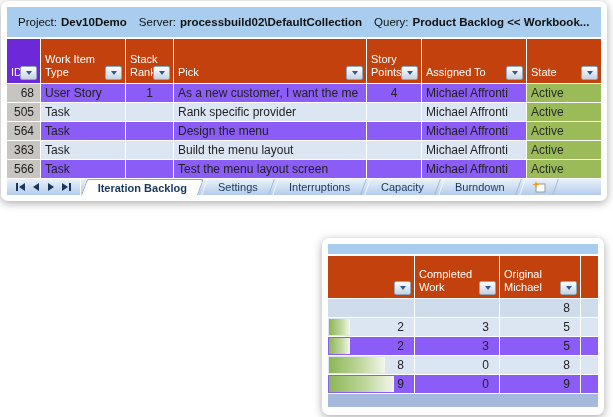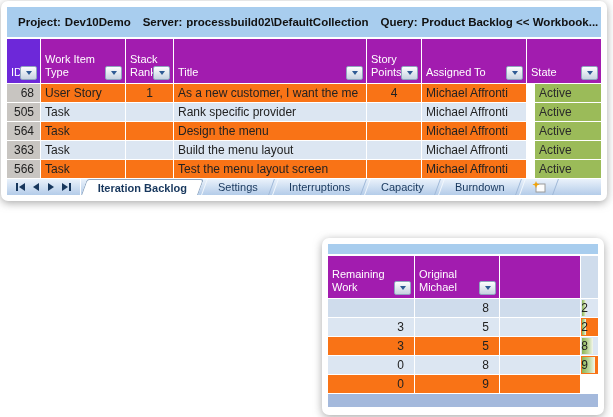--- a/index.html
+++ b/index.html
@@ -13,62 +13,62 @@
     padding:6px;box-sizing:border-box;
   }
   .frag-top{left:1px;top:1px;width:606px;height:200px;}
   .frag-bottom{left:322px;top:238px;width:282px;height:177px;}
 
   
   .infobar{
     height:30px;background:#A8CDEE;display:flex;align-items:center;
     padding-left:11px;font-size:11.5px;color:#111;white-space:nowrap;overflow:hidden;
   }
-  .infobar .lbl{font-weight:bold;margin-right:4px;}
+  .infobar .lbl{font-weight:normal;margin-right:4px;}
   .infobar .val{margin-right:12px;font-weight:bold;}
 
   
   .grid{display:grid;gap:1px;background:#fff;}
   .top-grid{
     margin-top:2px;
     grid-template-columns:33px 84px 47px 192px 54px 104px 1fr;
     grid-template-rows:44px repeat(5,18px);
   }
   .bot-grid{
     margin-top:2px;
     grid-template-columns:86px 84px 80px 1fr;
     grid-template-rows:42px repeat(5,18px);
   }
   .cell{
     font-size:12px;color:#222;display:flex;align-items:center;
     padding:0 4px;box-sizing:border-box;overflow:hidden;white-space:nowrap;
   }
   .hdr{
-    background:#a21caf;color:#fff;position:relative;
+    background:#c2410c;color:#fff;position:relative;
     display:flex;align-items:flex-end;padding:3px 4px;
     font-size:11px;line-height:1.2;
   }
   .hdr .hl{padding-bottom:1px;}
   .hdr-id{background:#6d28d9;}
   .filter{
     position:absolute;right:3px;bottom:3px;width:15px;height:12px;
     background:linear-gradient(#FDFEFE,#C7D3E1);
     border:1px solid #8FA6BF;border-radius:2px;
     display:flex;align-items:center;justify-content:center;cursor:pointer;
   }
   .filter i{
     display:block;width:0;height:0;
     border-left:3px solid transparent;border-right:3px solid transparent;
     border-top:4px solid #2E5A94;
   }
   .c-id{background:#C8C5C1;justify-content:flex-end;padding-right:6px;}
-  .rA{background:#f97316;}
+  .rA{background:#8b5cf6;}
   .rB{background:#DCE6F2;}
   .r1st{background:#CFDCEC;}
-  .c-state{background:#9BBB59;color:#2b2b2b;margin-left:8px;}
+  .c-state{background:#9BBB59;color:#2b2b2b;}
   .c-center{justify-content:center;padding:0;}
   .c-num{justify-content:flex-end;padding-right:10px;}
 
   
   .barcell{position:relative;}
   .databar{
     position:absolute;left:1px;top:1px;bottom:1px;z-index:0;
     background:linear-gradient(to right,#8CB657 0%,#BED69B 55%,#F3F7EC 100%);
   }
   .barcell span{position:relative;z-index:1;}
@@ -129,21 +129,21 @@
           <i></i>
         </span>
     </div>
     <div class="hdr">
       <span class="hl" style="padding-right:16px">Stack Rank</span>
       <span class="filter">
           <i></i>
         </span>
     </div>
     <div class="hdr">
-      <span class="hl">Title</span>
+      <span class="hl">Pick</span>
       <span class="filter">
           <i></i>
         </span>
     </div>
     <div class="hdr">
       <span class="hl" style="padding-right:14px">Story Points</span>
       <span class="filter">
           <i></i>
         </span>
     </div>
@@ -241,21 +241,26 @@
     </div>
   </div>
 </div>
 
 <div class="frag frag-bottom">
   <div class="strip"></div>
 
   <div class="grid bot-grid">
 
     <div class="hdr">
-      <span class="hl" style="padding-right:18px">Remaining Work</span>
+      <span class="filter">
+          <i></i>
+        </span>
+    </div>
+    <div class="hdr">
+      <span class="hl" style="padding-right:16px">Completed Work</span>
       <span class="filter">
           <i></i>
         </span>
     </div>
     <div class="hdr">
       <span class="hl" style="padding-right:14px">Original Michael</span>
       <span class="filter">
           <i></i>
         </span>
     </div>

